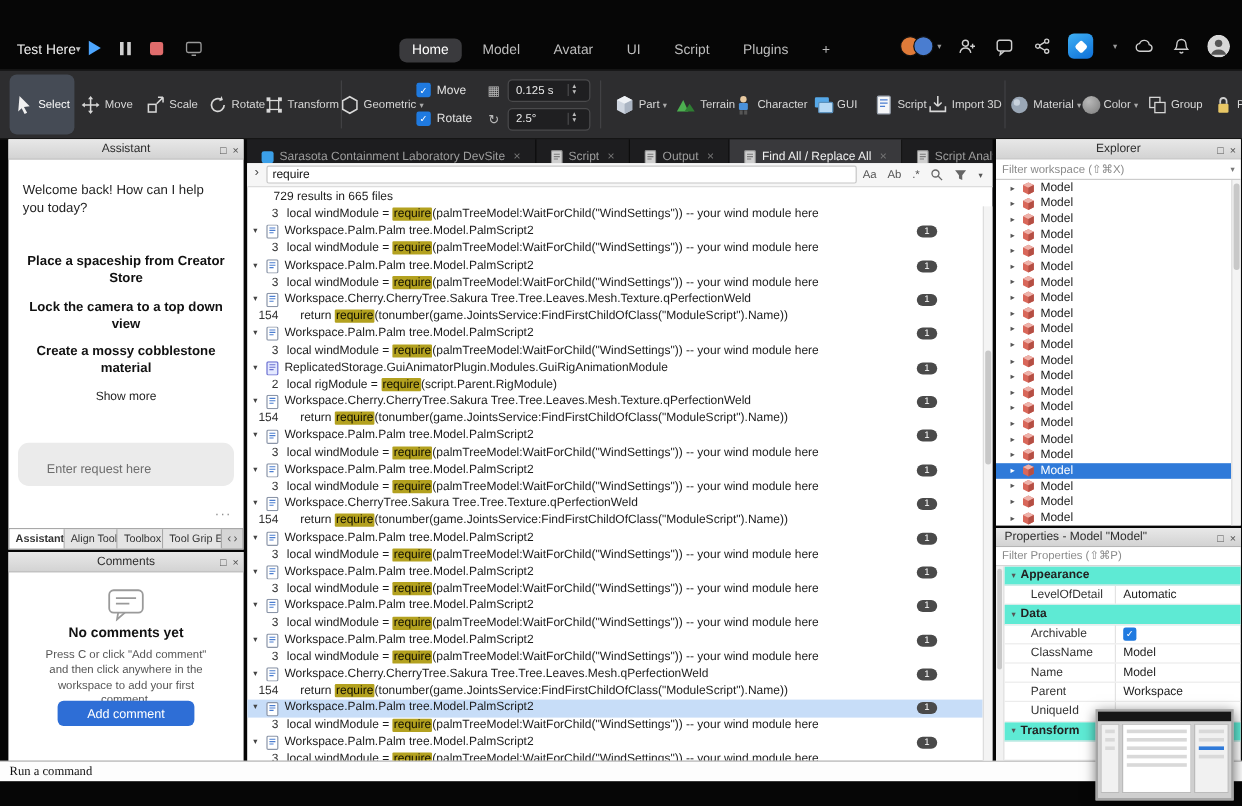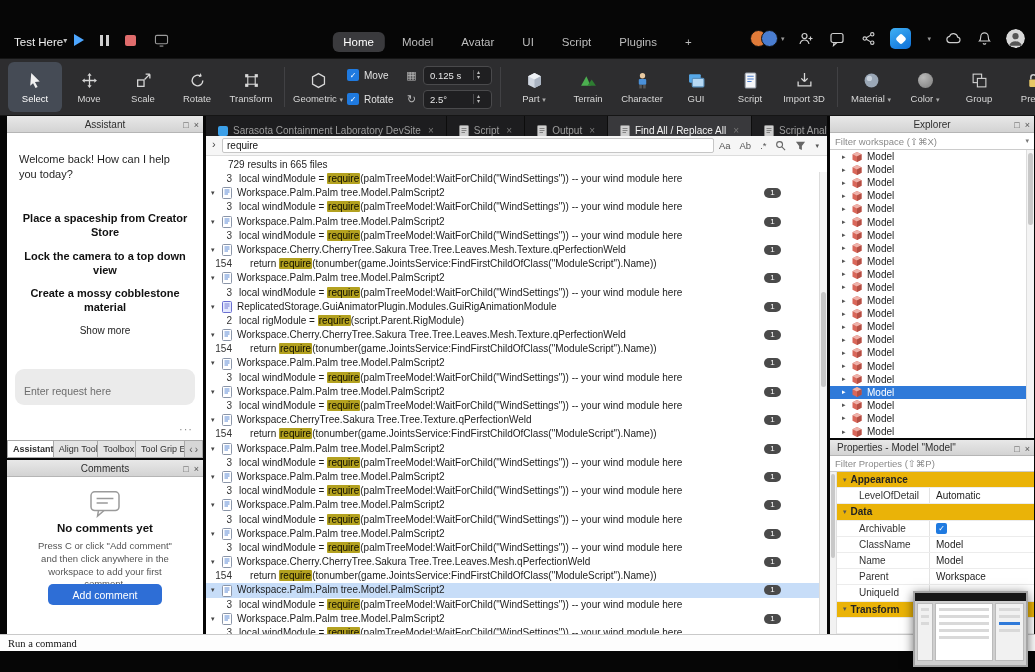--- a/index.html
+++ b/index.html
@@ -30,21 +30,21 @@
 .tico{display:inline-flex;align-items:center;justify-content:center;width:18px;height:18px}
 .plugin-tile{width:21px;height:21px;border-radius:5px;background:linear-gradient(150deg,#3fb0f4,#0d6fd8);
   display:inline-flex;align-items:center;justify-content:center}
 .plugin-tile .pt-glyph{width:8px;height:8px;background:#fff;border-radius:2px;transform:rotate(45deg)}
 .av3{width:19px;height:19px;border-radius:50%;overflow:hidden}
 
 
 .ribbon{position:absolute;left:0;top:58px;width:1035px;height:58px;background:#2d2d2f;
   border-top:1px solid #151515;border-bottom:1px solid #151515;
   display:flex;align-items:center;padding:0 8px}
-.rbtn{width:54px;height:50px;display:flex;flex-direction:column;align-items:center;justify-content:center;
+.rbtn{width:54px;height:50px;display:flex;align-items:center;justify-content:center;
   gap:3px;border-radius:6px;color:#d8d8d8;font-size:9.5px;cursor:default;flex:none}
 .rbtn.active{background:#454b55;color:#fff}
 .rbtn .ric{height:19px;display:flex;align-items:center;justify-content:center;font-size:15px;line-height:19px}
 .rbtn .ric svg{width:17px;height:17px}
 .rlabel{white-space:nowrap}
 .rlabel .rcaret{font-size:7px;color:#aaa}
 .rsep{width:1px;height:40px;background:#414144;margin:0 6px;flex:none}
 .snapgroup{display:flex;flex-direction:column;justify-content:center;gap:5px;flex:none;margin:0 2px}
 .snaprow{display:flex;align-items:center;gap:5px}
 .cb{width:12px;height:12px;border-radius:2px;background:#1f7ae0;color:#fff;font-size:8px;
@@ -67,21 +67,21 @@
 .tb-icons{position:absolute;right:4px;top:0;height:17px;display:flex;align-items:center;gap:5px;color:#555}
 .tb-icons span{font-size:9px;cursor:default}
 
 
 .assistant{left:7px;top:116px;width:196px;height:324px}
 .as-welcome{position:absolute;left:12px;top:36px;width:160px;font-size:11px;color:#1f1f1f;line-height:1.35}
 .as-sug{position:absolute;left:10px;width:176px;text-align:center;font-size:11px;font-weight:bold;
   color:#111;line-height:1.3}
 .as-more{position:absolute;left:10px;width:176px;text-align:center;font-size:10px;color:#222}
 .as-input{position:absolute;left:8px;top:253px;width:180px;height:36px;background:#ebebeb;border:none;
-  border-radius:9px;padding:7px 9px 0 9px;font-size:10.5px;color:#333;outline:none;
+  border-radius:9px;padding:7px 9px 0 24px;font-size:10.5px;color:#333;outline:none;
   font-family:"Liberation Sans","DejaVu Sans",sans-serif;vertical-align:top}
 .as-input::placeholder{color:#6d6d6d}
 .as-dots{position:absolute;right:10px;bottom:5px;font-size:11px;color:#8a8a8a;letter-spacing:1px}
 
 
 .left-tabstrip{position:absolute;left:7px;top:440px;width:196px;height:18px;background:#d6d6d6;
   display:flex;align-items:stretch;border:1px solid #a8a8a8}
 .ltab{font-size:9px;color:#333;padding:0 5px;display:flex;align-items:center;background:#e4e4e4;
   border-right:1px solid #a8a8a8;white-space:nowrap;overflow:hidden;cursor:default}
 .ltab.active{background:#fff;font-weight:bold}
@@ -147,21 +147,21 @@
 .eicon svg{width:12px;height:12px}
 .erow.sel{background:#2f7ad9;color:#fff}
 .erow.sel .tri{color:#fff}
 .escroll{position:absolute;right:0;top:34px;width:8px;height:288px;background:#f4f4f4;border-left:1px solid #ddd}
 .escroll .thumb{position:absolute;left:1px;width:5px;top:3px;height:72px;background:#c8c8c8;border-radius:3px}
 
 
 .props{left:830px;top:440px;width:204px;height:194px}
 .prows{position:absolute;left:7px;top:32px;width:197px;height:162px;overflow:hidden}
 .prow{height:16.2px;display:flex;align-items:center;border-bottom:1px solid #ececec;font-size:10px}
-.psection{background:#eab308;font-weight:bold;color:#222;padding-left:6px;gap:4px}
+.psection{background:#5eead4;font-weight:bold;color:#222;padding-left:6px;gap:4px}
 .psection .tri{font-size:7px;color:#555}
 .pprop .plabel{width:92px;padding-left:22px;color:#333;flex:none;overflow:hidden;white-space:nowrap}
 .pprop .pvalue{flex:1;border-left:1px solid #e3e3e3;padding-left:6px;color:#1c1c1c;height:100%;
   display:flex;align-items:center;overflow:hidden;white-space:nowrap}
 .pcheck{width:11px;height:11px;border-radius:2px;background:#1f7ae0;color:#fff;font-size:8px;
   display:inline-flex;align-items:center;justify-content:center}
 .pscroll{position:absolute;left:0;top:32px;width:7px;height:162px;background:#f2f2f2;border-right:1px solid #e0e0e0}
 .pscroll .thumb{position:absolute;left:1px;width:4px;top:2px;height:84px;background:#c9c9c9;border-radius:2px}
 
 

